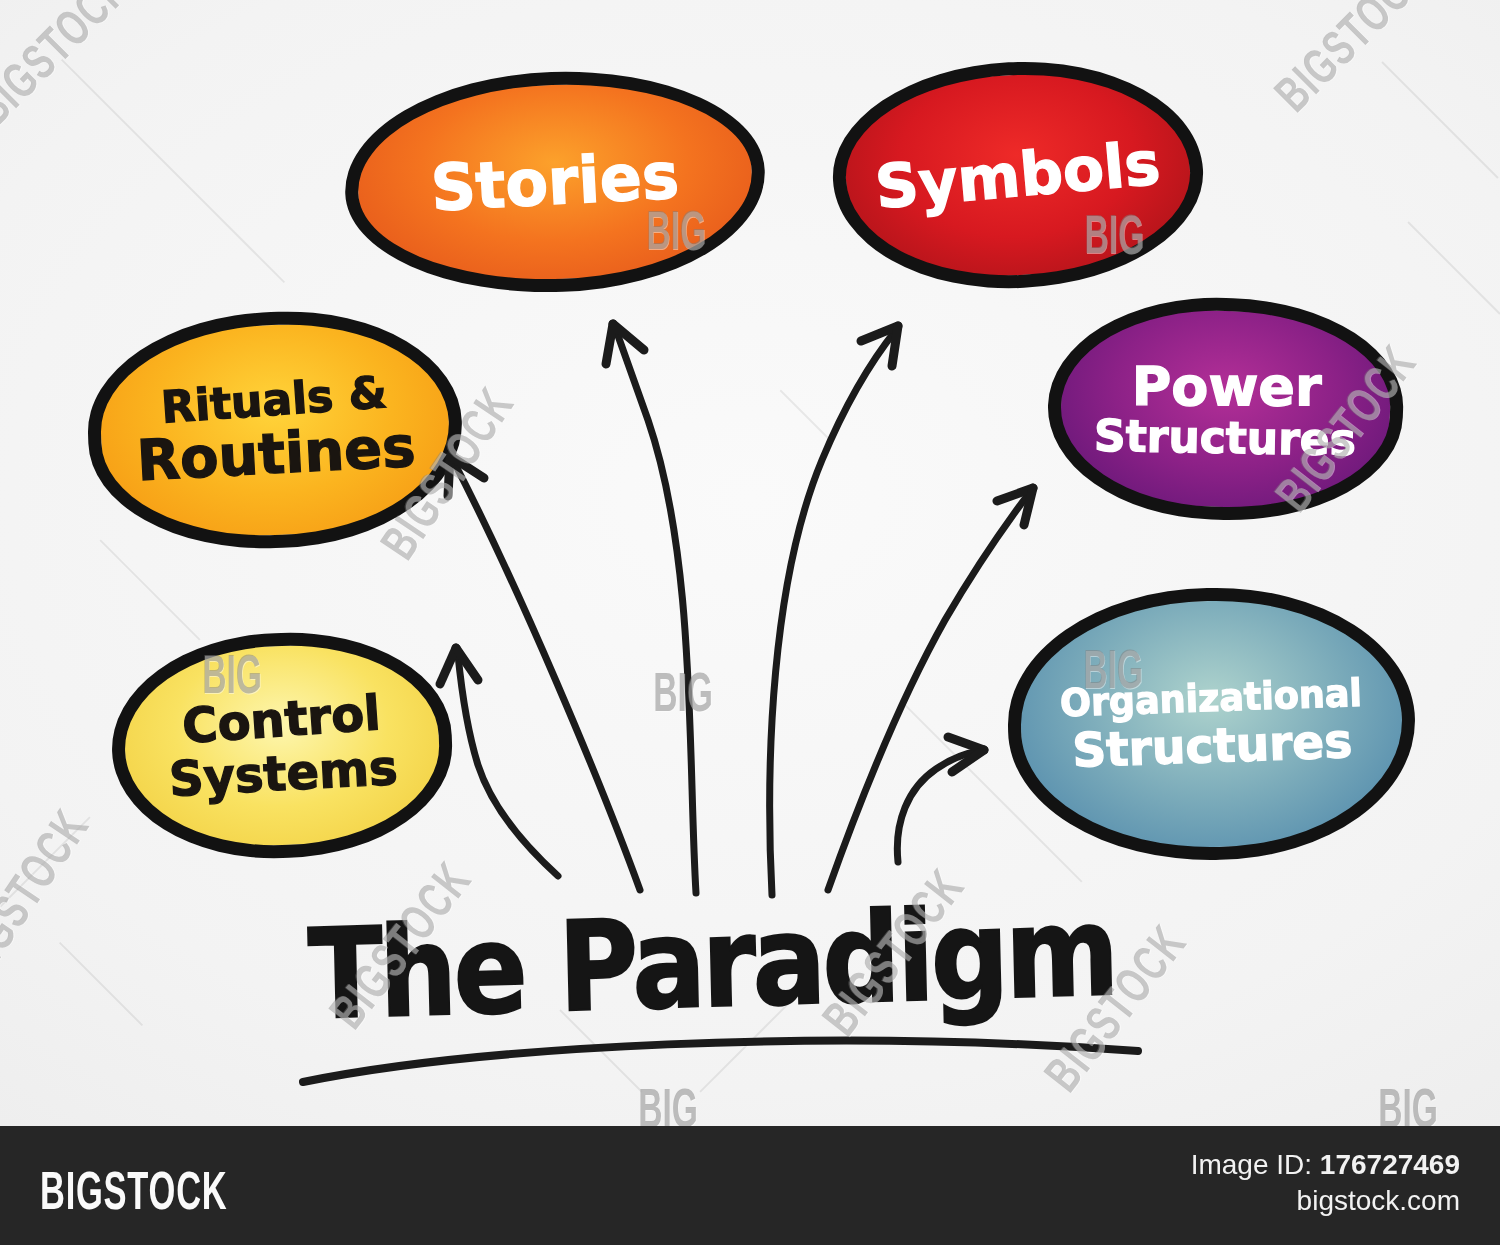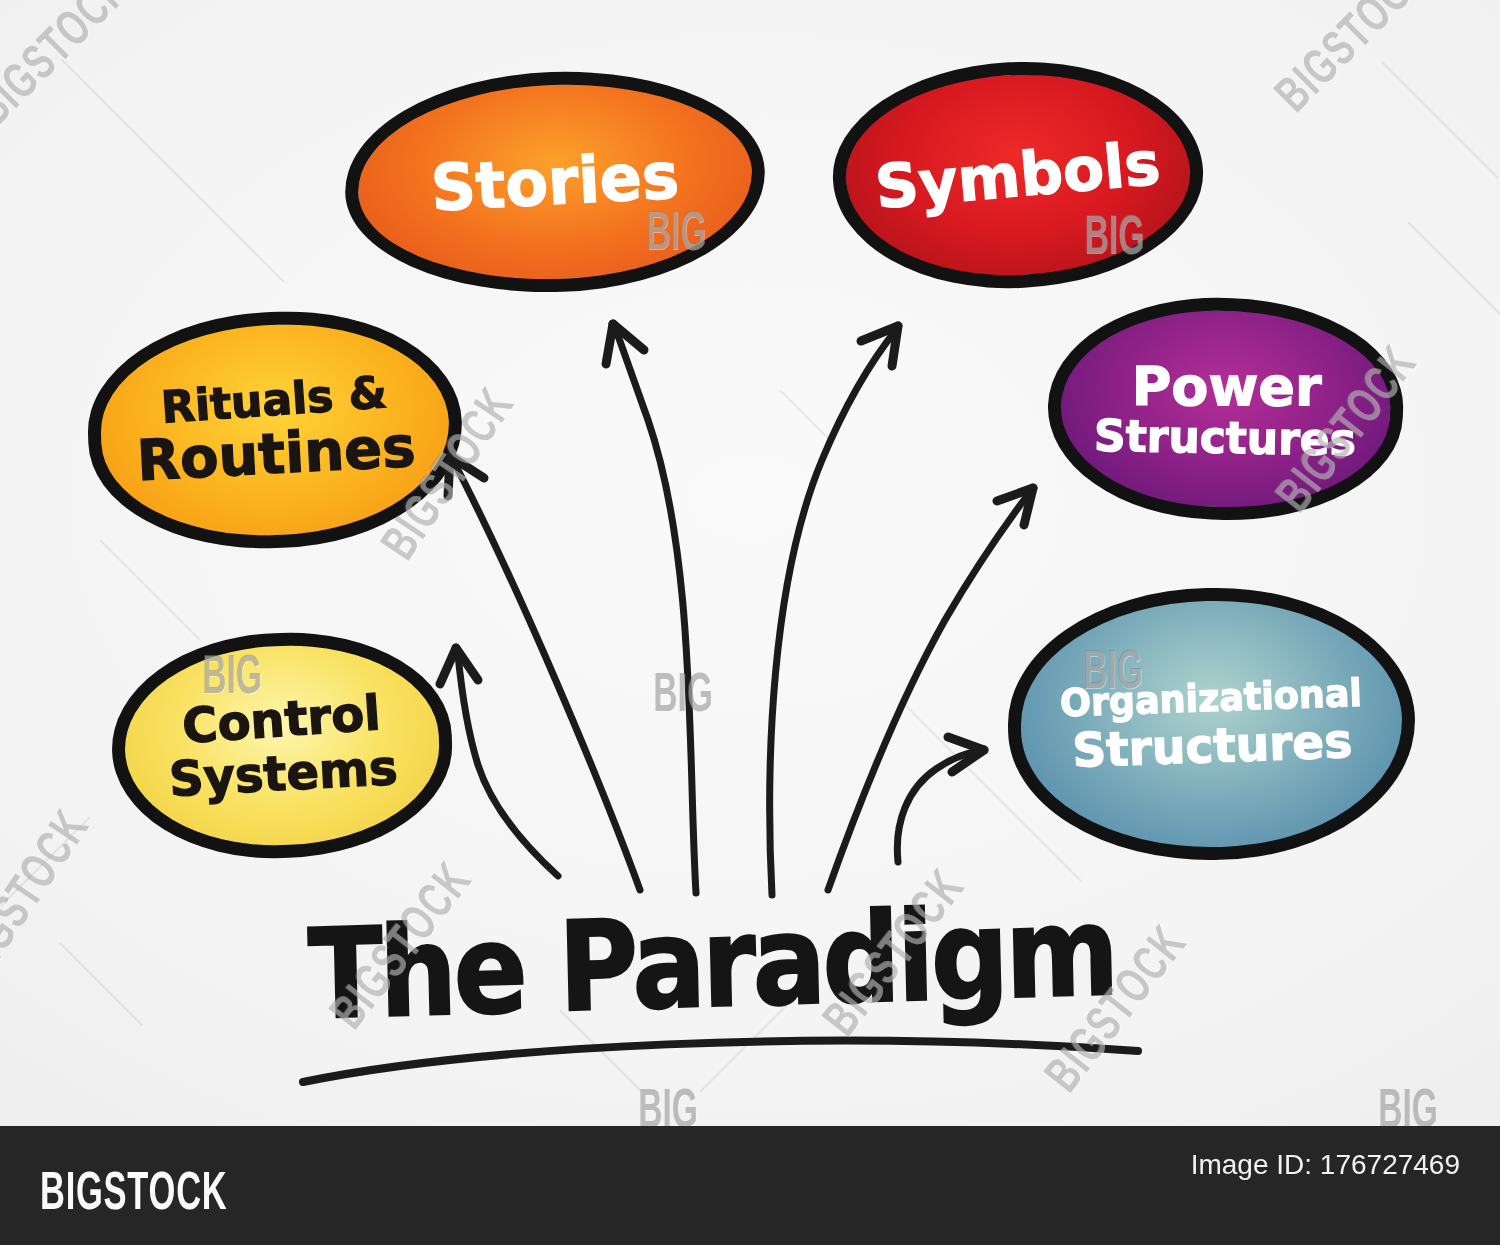--- a/index.html
+++ b/index.html
@@ -53,21 +53,21 @@
   #footer{position:absolute;left:0;top:1126px;width:1500px;height:119px;background:#262626;z-index:60;}
   #brand{
     position:absolute;left:40px;top:32px;color:#fafafa;font-weight:700;font-size:46px;
     font-family:"Liberation Sans",sans-serif;letter-spacing:1px;
     transform:scale(0.75,1.18);transform-origin:left top;white-space:nowrap;
   }
   #imginfo{
     position:absolute;right:40px;top:21px;text-align:right;color:#f2f2f2;
     font-family:"Liberation Sans",sans-serif;font-size:28px;line-height:36px;
   }
-  #imginfo b{font-weight:400;}
+  #imginfo b{font-weight:700;}
 </style>
 </head>
 <body>
 
 <div id="stage">
 
   <div class="line" style="left:173px;top:171px;width:315px;transform:translate(-50%,-50%) rotate(45deg);"></div>
   <div class="line" style="left:1440px;top:120px;width:164px;transform:translate(-50%,-50%) rotate(45deg);"></div>
   <div class="line" style="left:150px;top:590px;width:141px;transform:translate(-50%,-50%) rotate(45deg);"></div>
   <div class="line" style="left:101px;top:984px;width:117px;transform:translate(-50%,-50%) rotate(45deg);"></div>
@@ -160,16 +160,17 @@
   <span class="wm wm-big" style="left:232px;top:674px;transform:translate(-50%,-50%) scale(0.70,1.15);">BIG</span>
   <span class="wm wm-big" style="left:1113px;top:669px;transform:translate(-50%,-50%) scale(0.70,1.15);">BIG</span>
   <span class="wm wm-big" style="left:683px;top:692px;transform:translate(-50%,-50%) scale(0.70,1.15);">BIG</span>
   <span class="wm wm-big" style="left:668px;top:1108px;transform:translate(-50%,-50%) scale(0.70,1.15);">BIG</span>
   <span class="wm wm-big" style="left:1408px;top:1108px;transform:translate(-50%,-50%) scale(0.70,1.15);">BIG</span>
 
   <div id="footer">
     <span id="brand">BIGSTOCK</span>
     <div id="imginfo">
       <div><span>Image ID:</span>&nbsp;<b>176727469</b></div>
+      <div>bigstock.com</div>
     </div>
   </div>
 
 </div>
 
 </body></html>

